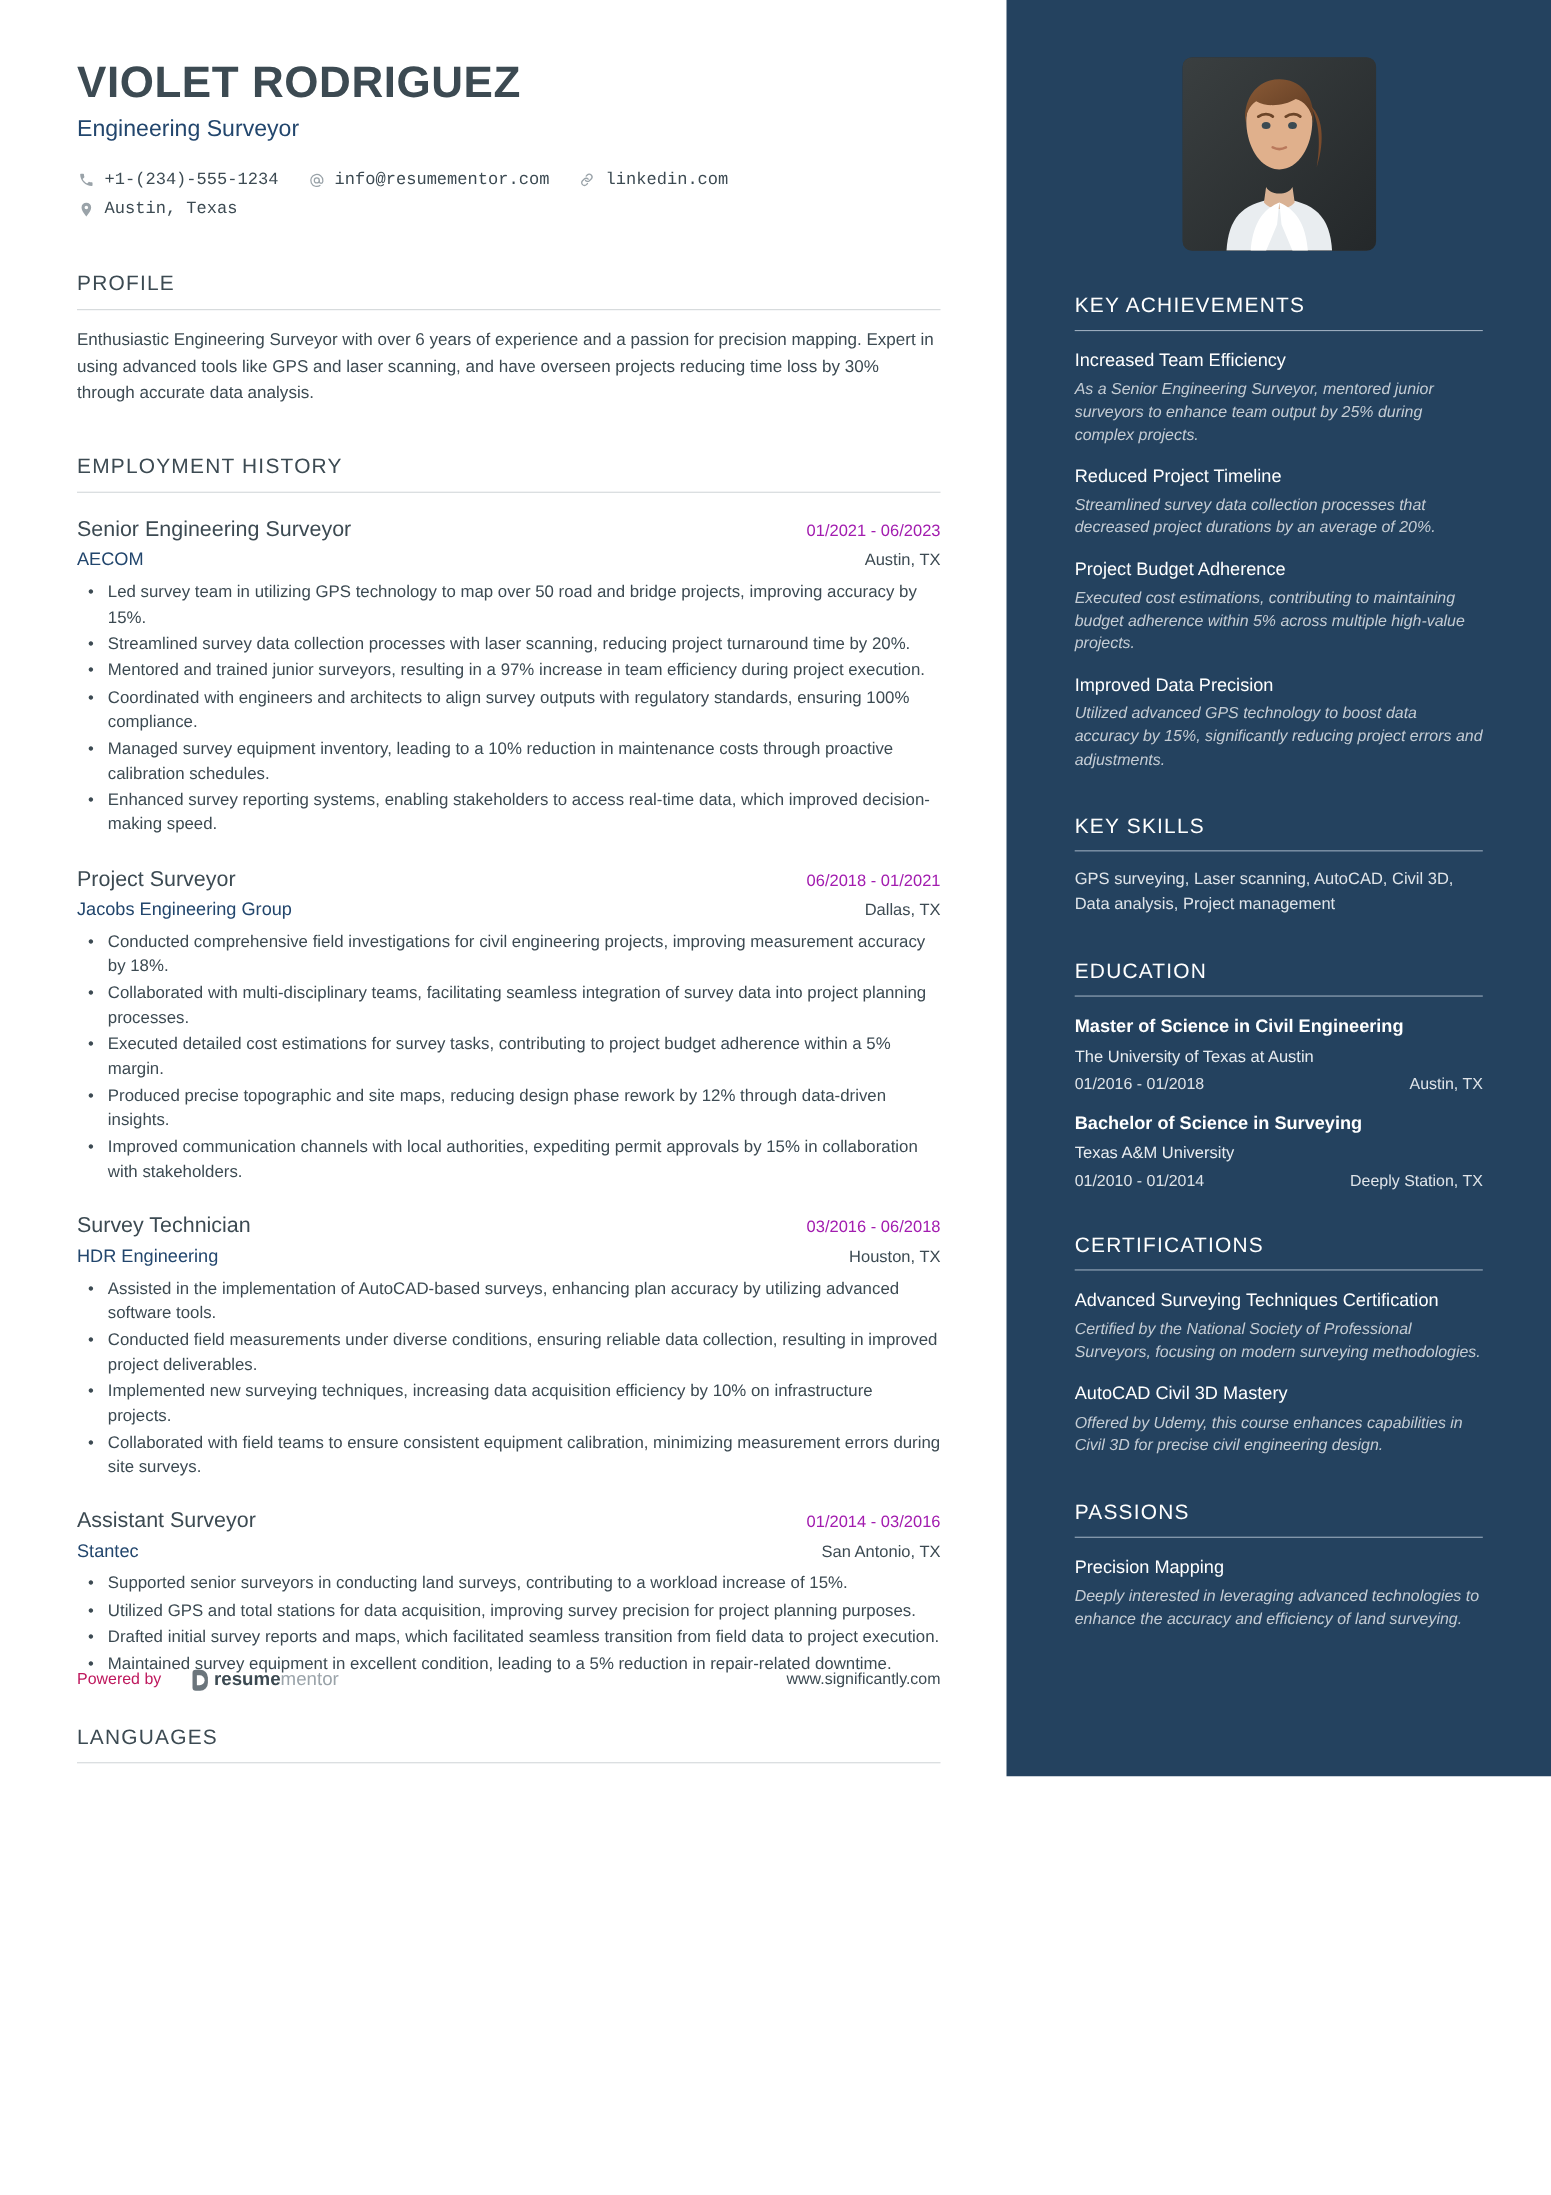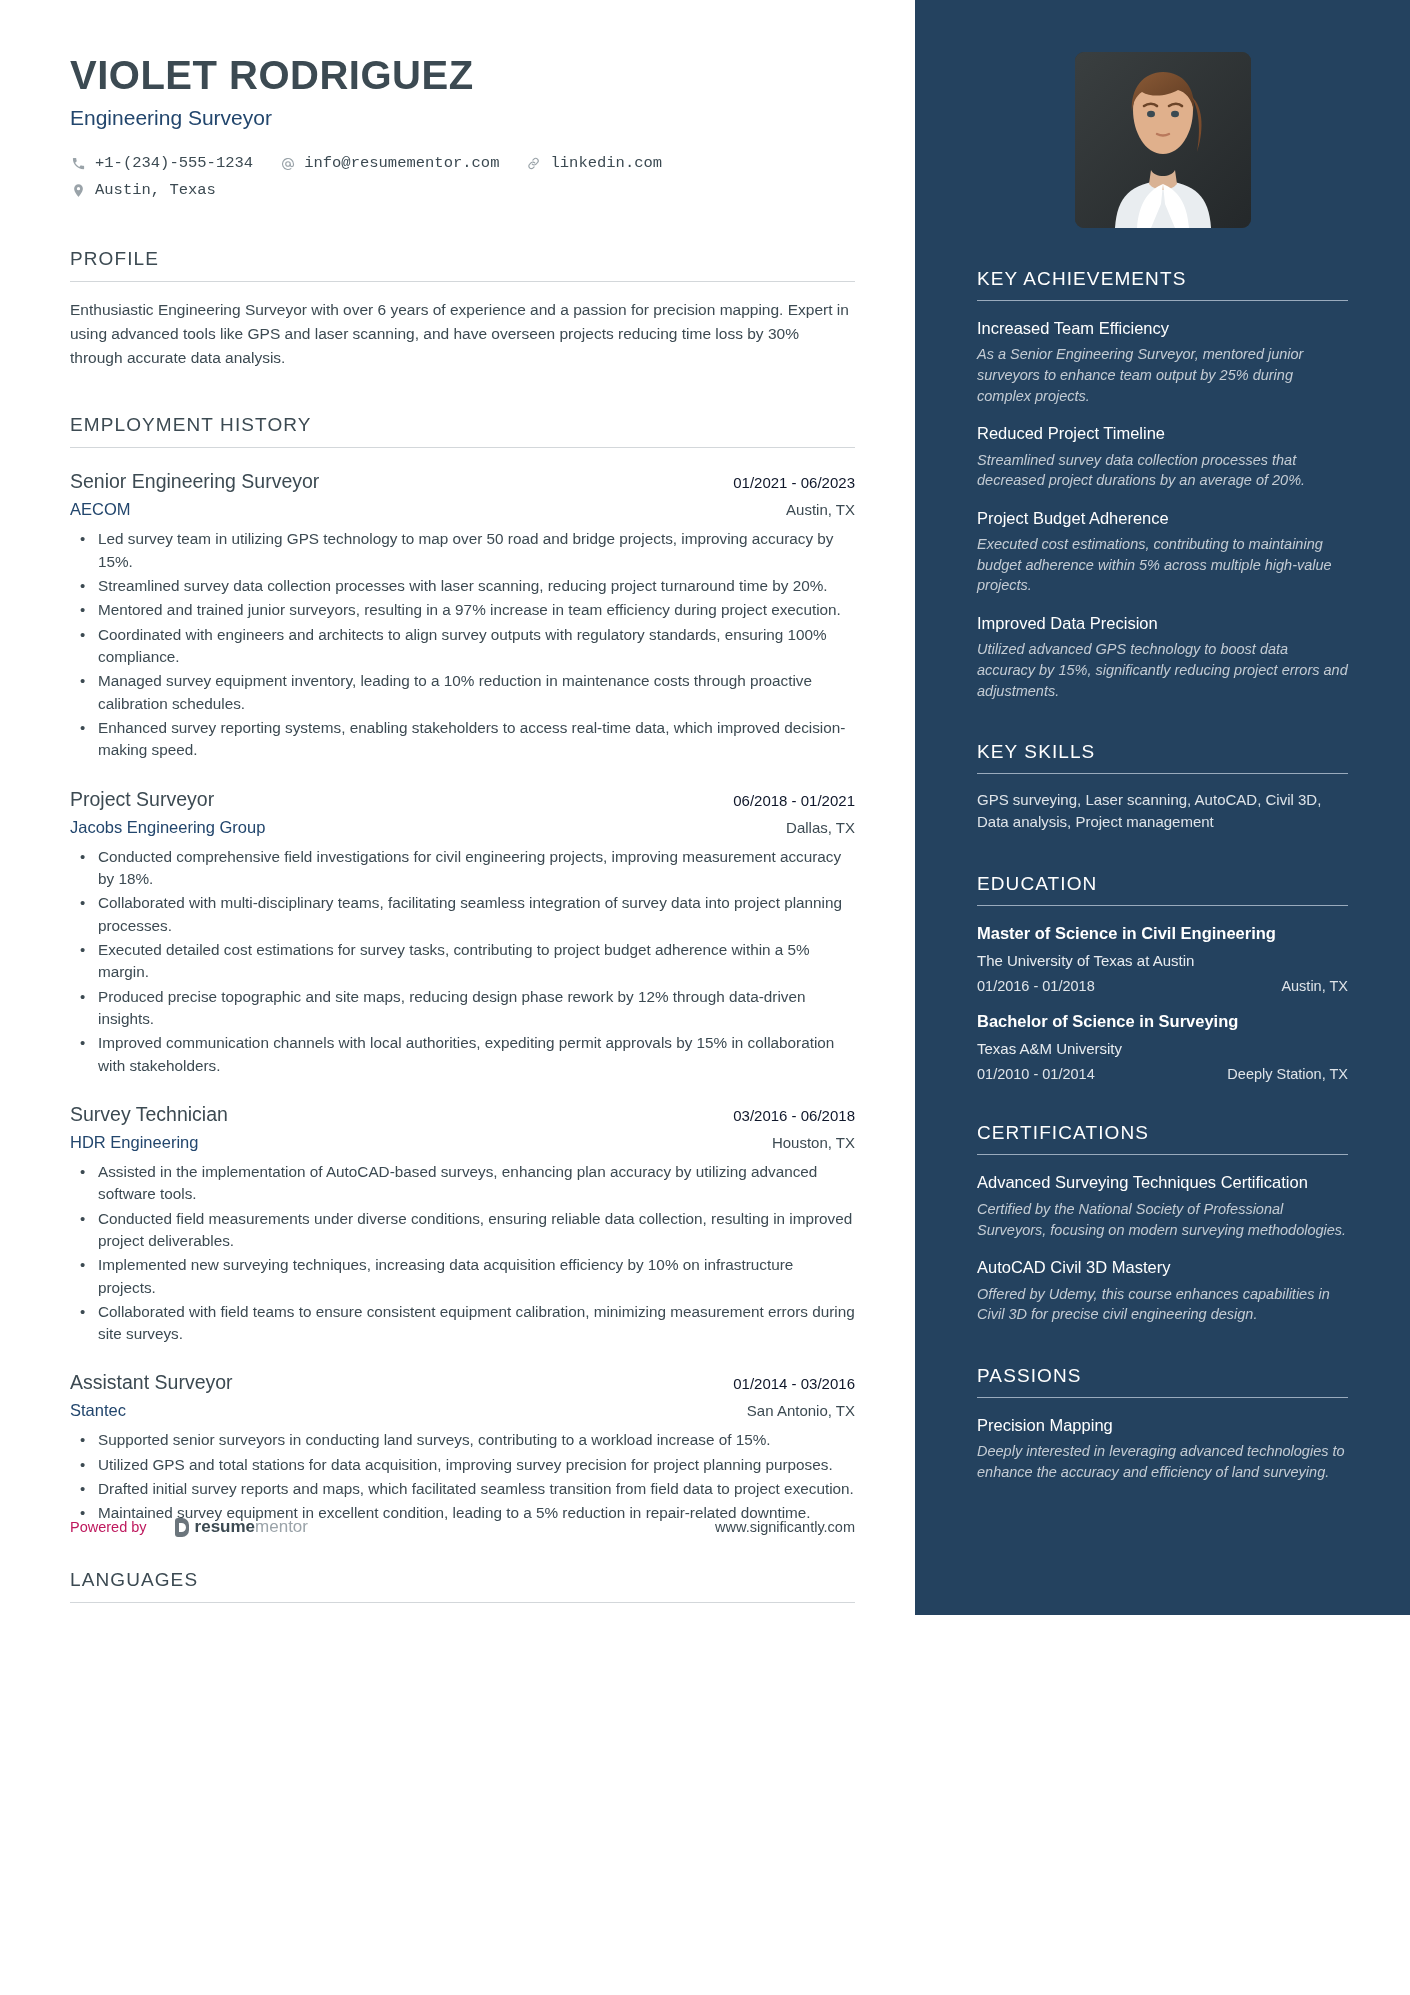--- a/index.html
+++ b/index.html
@@ -86,21 +86,21 @@
     display: flex;
     justify-content: space-between;
     align-items: baseline;
   }
   .job-role {
     font-size: 19.5px;
     color: #3c4a52;
   }
   .job-dates {
     font-size: 15px;
-    color: #0f172a;
+    color: #a21caf;
     white-space: nowrap;
   }
   .job-row2 {
     display: flex;
     justify-content: space-between;
     align-items: baseline;
     margin-top: 7px;
   }
   .job-company {
     font-size: 16.5px;

